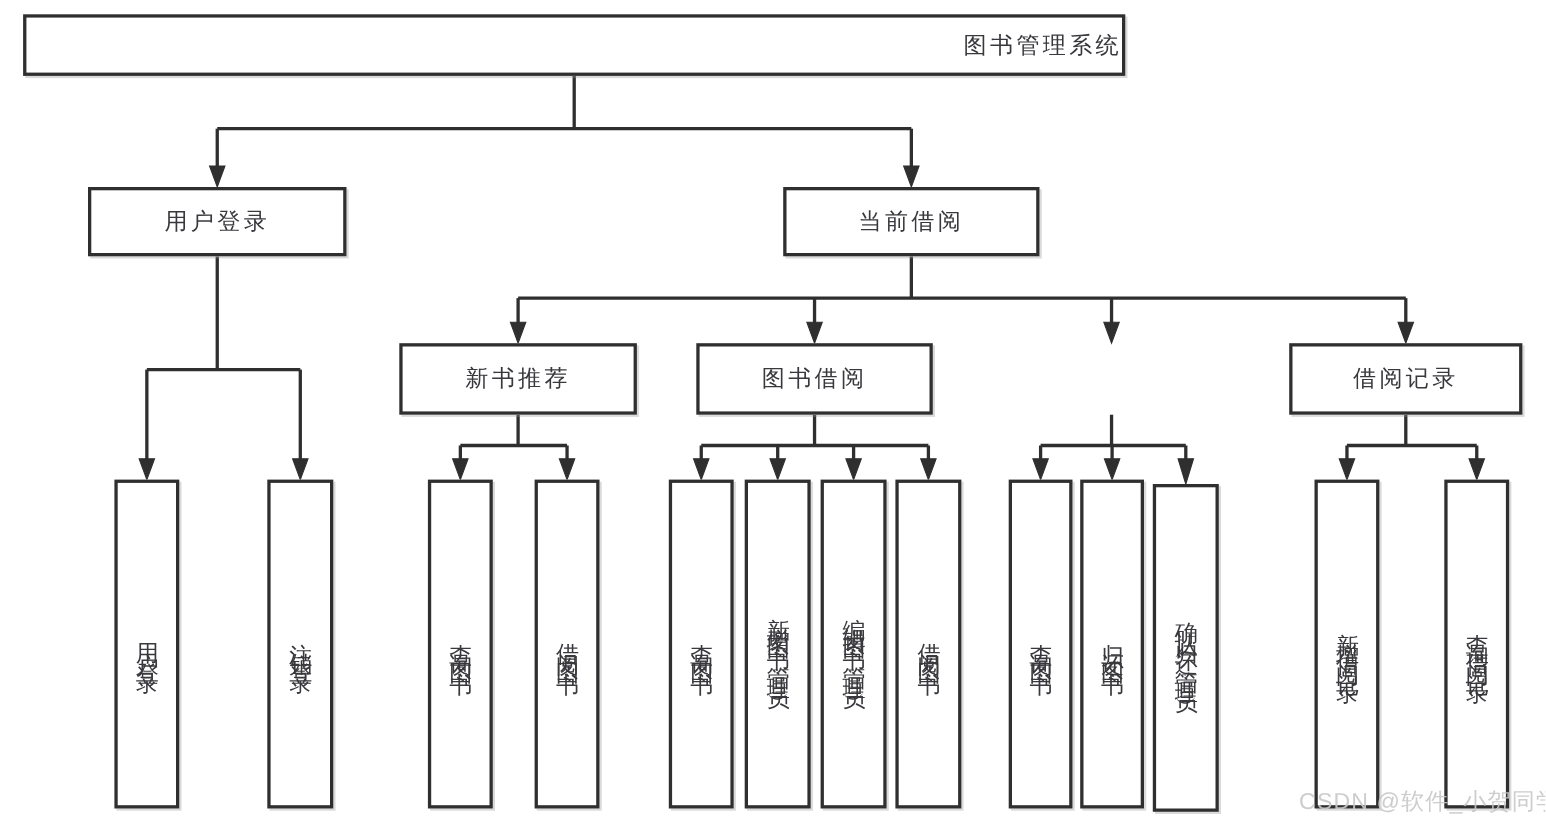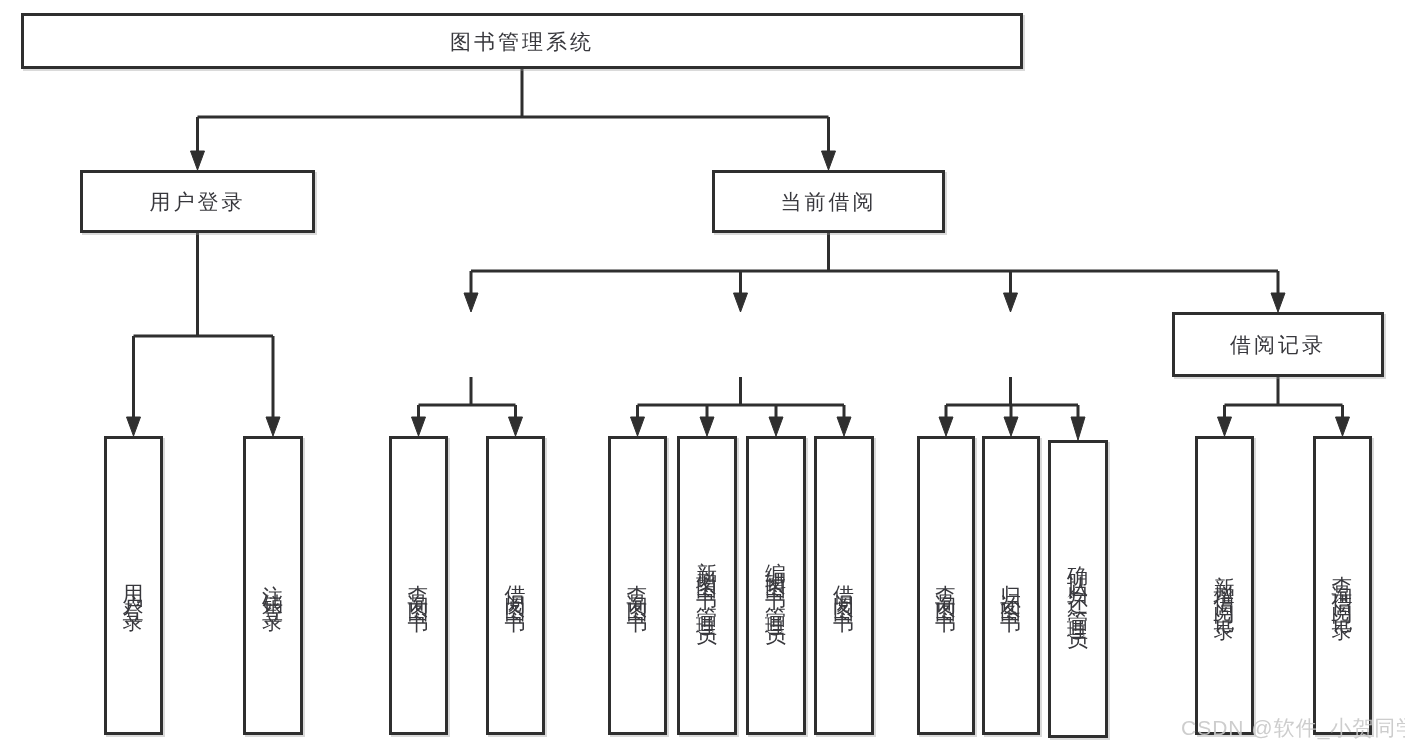--- a/index.html
+++ b/index.html
@@ -125,31 +125,37 @@
         <line x1="1278" y1="377" x2="1278" y2="405"></line>
         <line x1="1224.5" y1="405" x2="1342.5" y2="405"></line>
         <line x1="1224.5" y1="405" x2="1224.5" y2="424"></line>
         <polygon points="1217.5,417 1231.5,417 1224.5,436" stroke-width="1"></polygon>
         <line x1="1342.5" y1="405" x2="1342.5" y2="424"></line>
         <polygon points="1335.5,417 1349.5,417 1342.5,436" stroke-width="1"></polygon>
       </g>
     </g>
   </svg>
 
-  <div class="box h-box" style="left:21px;top:13px;width:1002px;height:56px;">
+  <div class="box h-box" style="left:21px;top:13px;width:1002px;height:56px;justify-content:flex-end;">
     <span>图书管理系统</span>
   </div>
 
   <div class="box h-box" style="left:80px;top:170px;width:235px;height:63px;">
     <span>用户登录</span>
   </div>
   <div class="box h-box" style="left:712px;top:170px;width:233px;height:63px;">
     <span>当前借阅</span>
   </div>
 
+  <div class="box h-box" style="left:363px;top:312px;width:216px;height:65px;">
+    <span>新书推荐</span>
+  </div>
+  <div class="box h-box" style="left:633px;top:312px;width:215px;height:65px;">
+    <span>图书借阅</span>
+  </div>
   <div class="box h-box" style="left:1172px;top:312px;width:212px;height:65px;">
     <span>借阅记录</span>
   </div>
 
   <div class="box v-box" style="left:104px;top:436px;width:59px;height:299px;">
     <span>用户登录</span>
   </div>
   <div class="box v-box" style="left:243px;top:436px;width:60px;height:299px;">
     <span>注销登录</span>
   </div>

